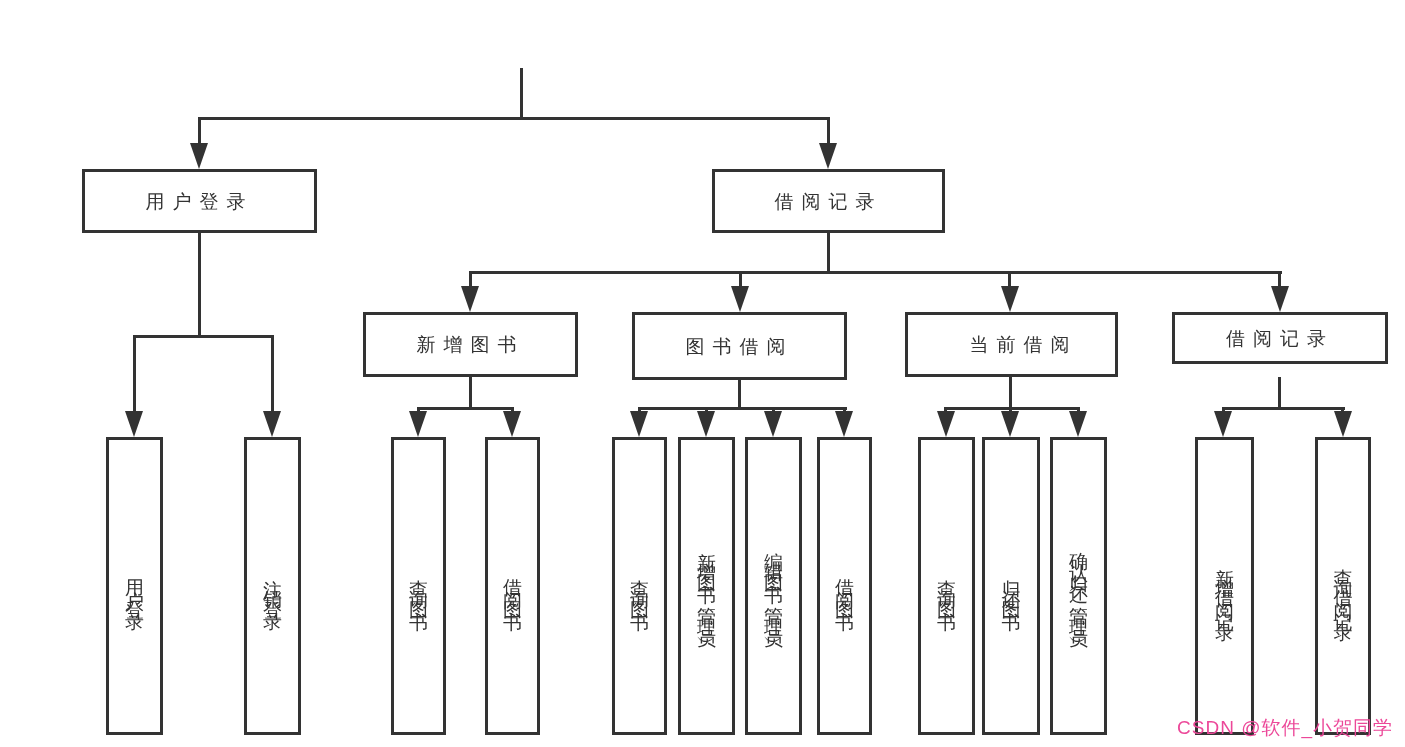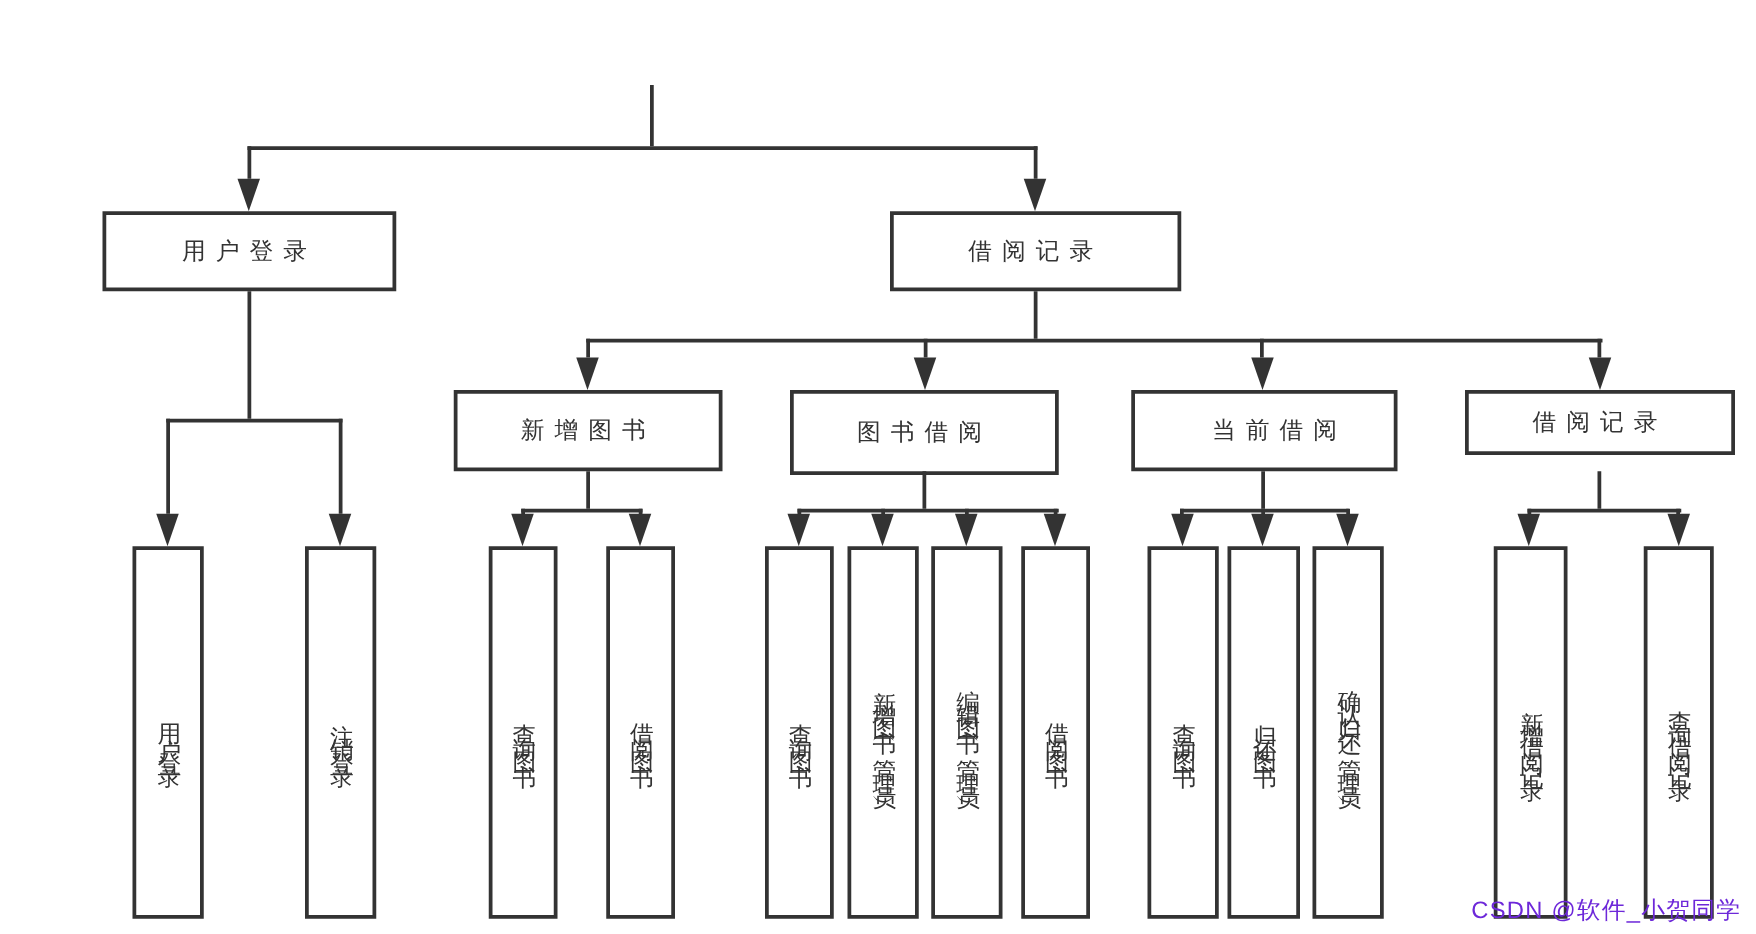--- a/index.html
+++ b/index.html
@@ -52,21 +52,21 @@
     border-left: 9px solid transparent;
     border-right: 9px solid transparent;
     border-top: 26px solid #333333;
   }
   .watermark {
     position: absolute;
     right: 12px;
     bottom: 6px;
     font-size: 19px;
     letter-spacing: 1px;
-    color: #6d28d9;
+    color: #ec4899;
     z-index: 5;
     white-space: nowrap;
   }
 </style>
 </head>
 <body>
 
 <div id="canvas">
 
 

